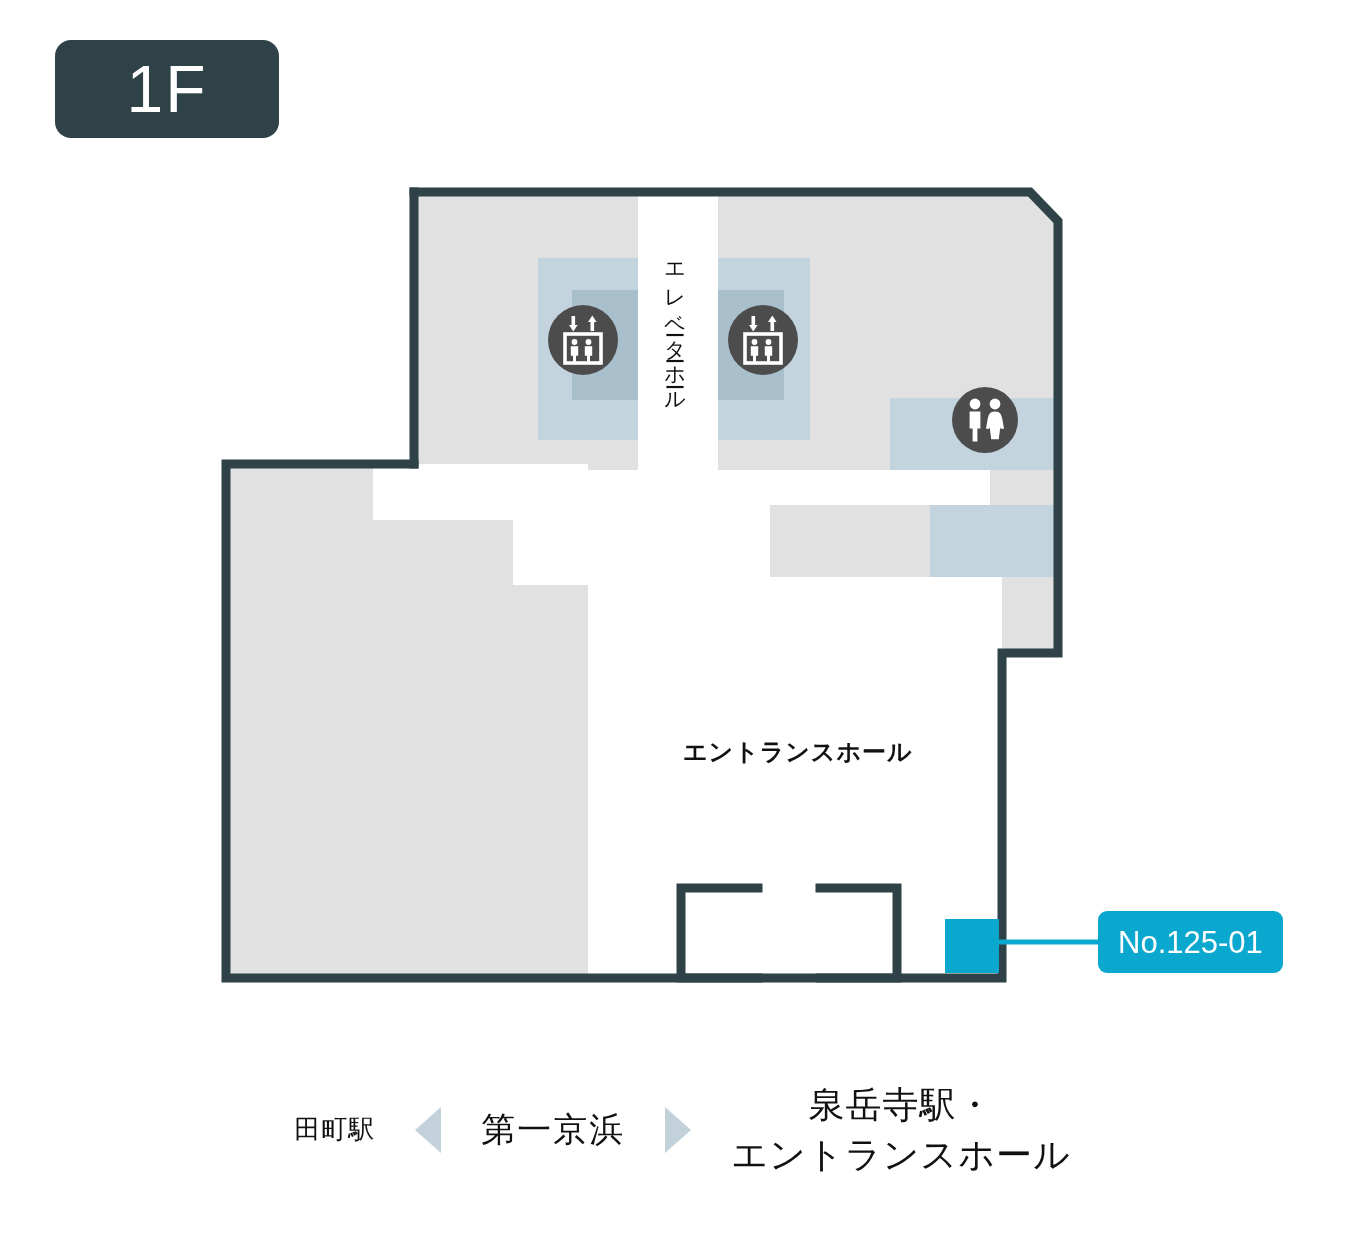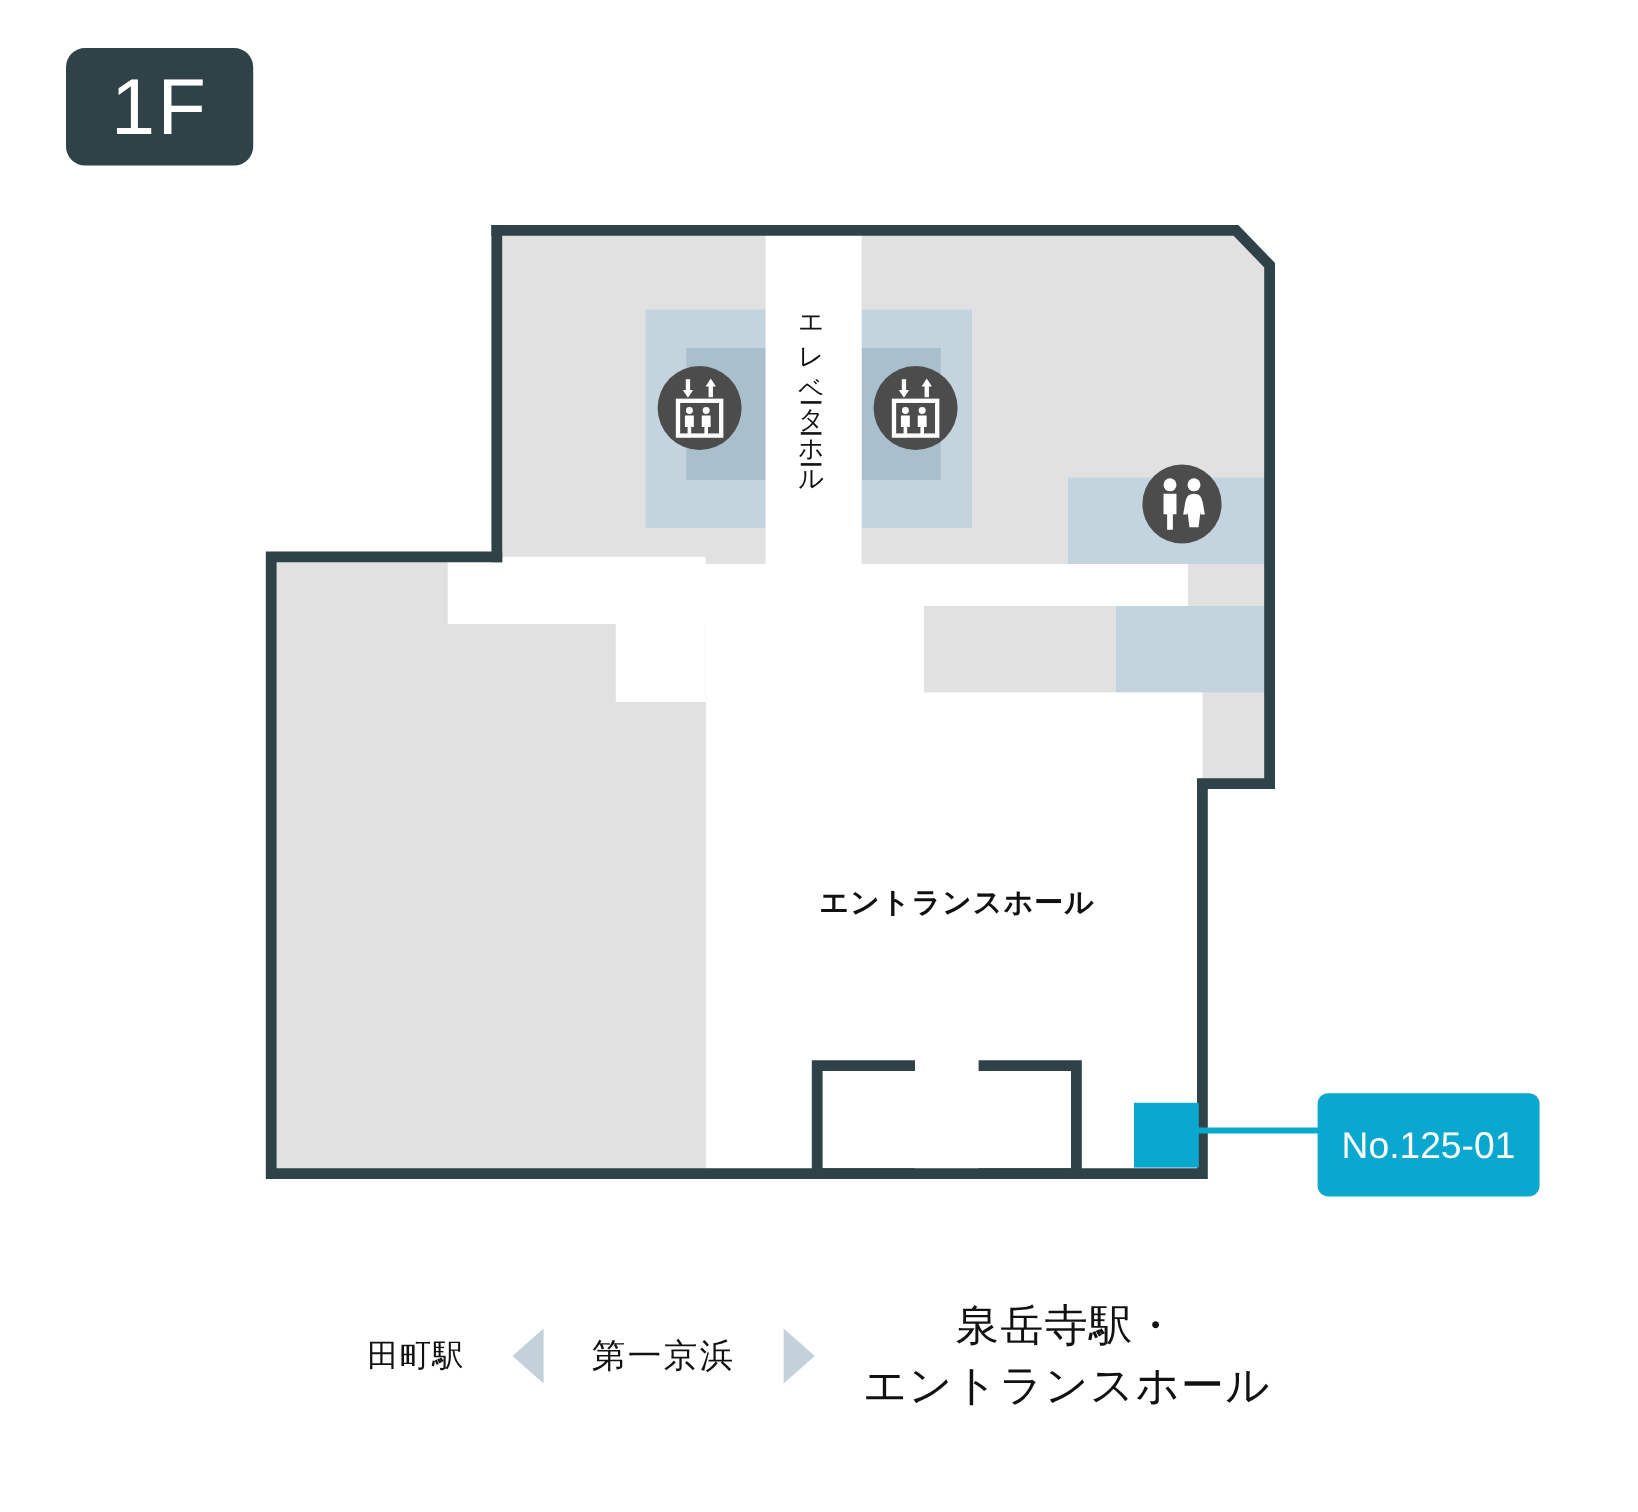--- a/index.html
+++ b/index.html
@@ -14,21 +14,21 @@
     overflow: hidden;
     font-family: "Liberation Sans", "DejaVu Sans", sans-serif;
     color: #111111;
   }
 
   
   #floor-badge {
     position: absolute;
     left: 55px;
     top: 40px;
-    width: 156px;
+    width: 224px;
     height: 98px;
     background: #2E4248;
     border-radius: 16px;
     display: flex;
     align-items: center;
     justify-content: center;
   }
   #floor-badge .label {
     color: #ffffff;
     font-size: 66px;
@@ -71,21 +71,21 @@
     letter-spacing: 1px;
     font-weight: bold;
   }
 
   
   #room-callout {
     position: absolute;
     left: 1098px;
     top: 911px;
     height: 62px;
-    padding: 12px 20px;
+    padding: 0 20px;
     background: #0AA7CE;
     border-radius: 9px;
     display: flex;
     align-items: center;
     justify-content: center;
   }
   #room-callout .label {
     color: #ffffff;
     font-size: 31px;
     letter-spacing: 0px;
@@ -101,21 +101,21 @@
     display: flex;
     align-items: center;
     justify-content: center;
     gap: 40px;
   }
   #street-caption .station-left {
     font-size: 26px;
     letter-spacing: 1px;
   }
   #street-caption .street-name {
-    font-size: 28px;
+    font-size: 34px;
     letter-spacing: 2px;
   }
   #street-caption .station-right {
     font-size: 36px;
     letter-spacing: 1px;
     line-height: 1.38;
     text-align: center;
   }
   .tri {
     width: 0;

